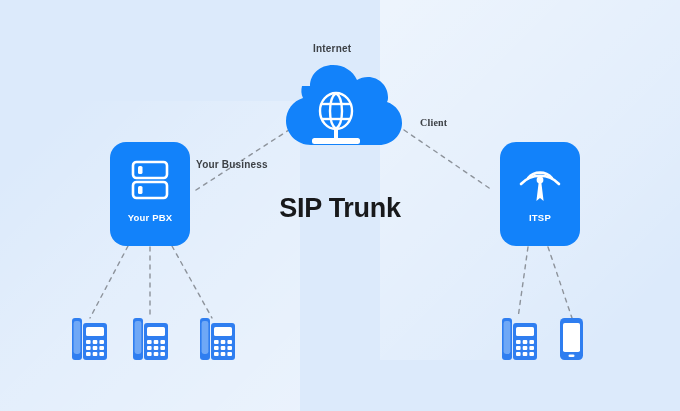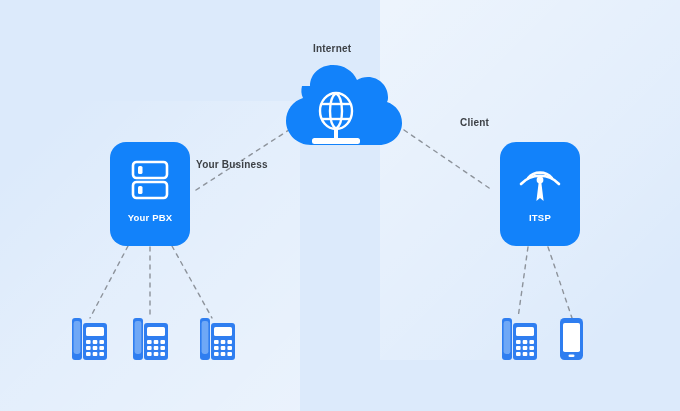--- a/index.html
+++ b/index.html
@@ -51,21 +51,21 @@
     position: absolute;
     z-index: 3;
     color: #3d4146;
     font-size: 10px;
     font-weight: 700;
     letter-spacing: 0.2px;
     white-space: nowrap;
   }
   #lbl-internet { left: 313px; top: 43px; }
   #lbl-business { left: 196px; top: 116px; margin-top: 43px; }
-  #lbl-client   { left: 460px; top: 117px; }
+  #lbl-client   { left: 420px; top: 117px; font-family: Liberation Serif, serif; }
 
   #title-siptrunk {
     position: absolute;
     z-index: 3;
     left: 0;
     top: 193px;
     width: 680px;
     text-align: center;
     color: #18191b;
     font-size: 27px;
@@ -240,14 +240,15 @@
         <rect x="8.5" y="36.5" width="6" height="2.6" rx="1.3" fill="#ffffff"></rect>
       </g>
     </g>
 
   </svg>
 
   <div class="lbl" id="lbl-internet">Internet</div>
   <div class="lbl" id="lbl-business">Your Business</div>
   <div class="lbl" id="lbl-client">Client</div>
 
+  <div id="title-siptrunk">SIP Trunk</div>
 
 </div>
 
 </body></html>

